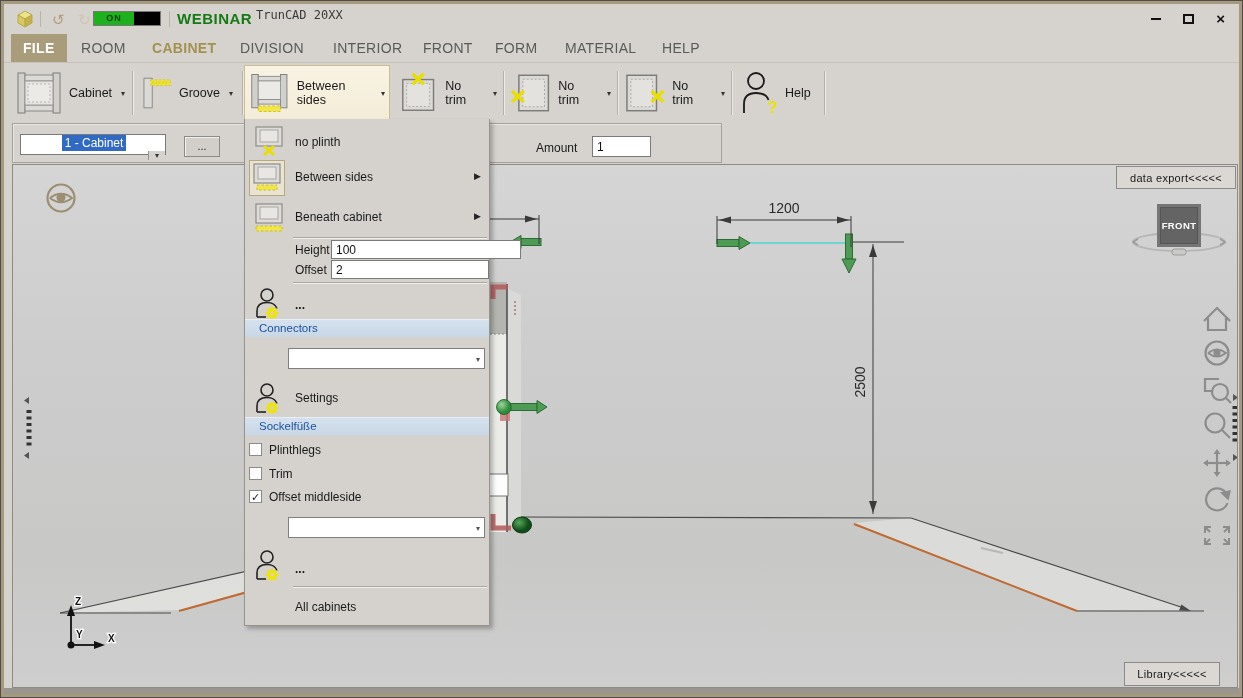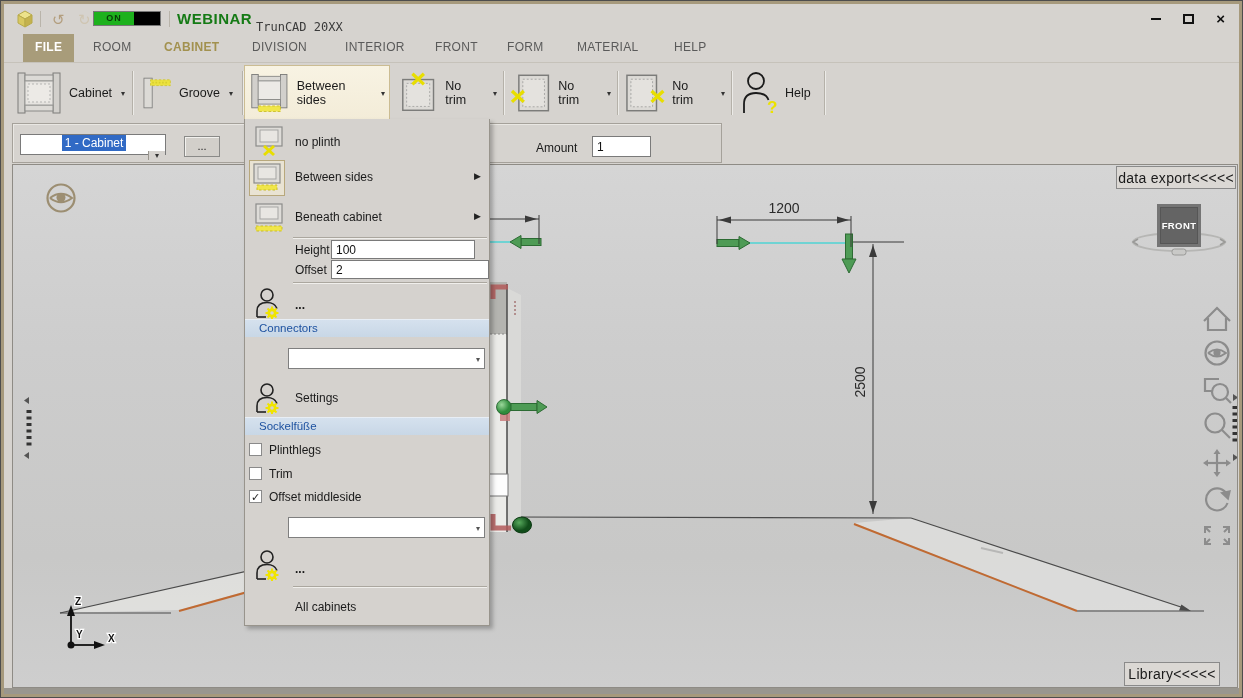--- a/index.html
+++ b/index.html
@@ -9,48 +9,48 @@
   .abs{position:absolute;}
 
   
   .titlebar{position:absolute;left:0;top:0;right:0;height:30px;}
   .tsep{position:absolute;top:7px;width:1px;height:16px;background:#b9b4aa;}
   .undo{color:#b39e7e;font-size:15px;} .redo{color:#cfc5b2;font-size:15px;}
   .ontoggle{position:absolute;left:89px;top:7px;width:68px;height:15px;border:1px solid #777;display:flex;}
   .ontoggle .on{width:40px;background:#1db11d;color:#083a08;font-size:9px;font-weight:bold;text-align:center;line-height:13px;letter-spacing:1px;}
   .ontoggle .off{flex:1;background:#000;}
   .brand{position:absolute;left:173px;top:6px;font-size:15px;font-weight:bold;color:#157a15;letter-spacing:.5px;}
-  .appname{position:absolute;left:252px;top:16px;font-family:"DejaVu Sans Mono",monospace;font-size:12px;color:#3a3a3a;}
+  .appname{position:absolute;left:252px;top:4px;font-family:"DejaVu Sans Mono",monospace;font-size:12px;color:#3a3a3a;}
   .winctl{position:absolute;top:6px;right:14px;display:flex;gap:22px;align-items:center;height:18px;}
   .minbar{display:inline-block;width:10px;height:2px;background:#111;}
   .maxbox{display:inline-block;width:11px;height:10px;border:2px solid #111;}
   .closex{font-size:15px;font-weight:bold;color:#111;line-height:10px;}
 
   
-  .menubar{position:absolute;left:12px;top:30px;right:0;height:28px;font-size:12px;color:#5a5a5a;}
+  .menubar{position:absolute;left:0;top:30px;right:0;height:28px;font-size:14px;color:#5a5a5a;}
   .mitem{position:absolute;top:6px;letter-spacing:.3px;}
   .mitem.active{top:0;height:28px;padding:6px 12px 0 12px;background:#a89c7a;color:#fff;font-weight:bold;}
   .mitem.gold{color:#a2914f;font-weight:bold;}
 
   
   .ribbon{position:absolute;left:0;top:58px;right:0;height:102px;border-top:1px solid #c6c2ba;}
   .tbtn{position:absolute;top:3px;height:54px;display:flex;align-items:center;gap:7px;padding:0 4px;color:#1a1a1a;font-size:12.5px;}
   .tbtn.active{background:linear-gradient(#f8f3e3,#f3ecd8);border:1px solid #cbbc92;}
   .caret{font-size:8px;color:#333;margin-left:2px;}
   .tdiv{position:absolute;top:8px;width:1px;height:44px;background:#b5b1a9;box-shadow:1px 0 0 #ecebe8;}
   .grouppanel{position:absolute;left:8px;top:60px;width:710px;height:40px;border:1px solid #a5a19a;box-shadow:inset 1px 1px 0 #e9e7e3;}
   .combo{position:absolute;background:#fff;border:1px solid #7a7a7a;display:flex;align-items:center;font-size:12px;flex-direction:column;}
   .combo .sel{background:#316ac5;color:#fff;padding:1px 3px;margin-left:2px;white-space:nowrap;}
   .combo .btn{margin-left:auto;width:17px;align-self:stretch;background:#d6d3cf;border-left:1px solid #9a968e;display:flex;align-items:center;justify-content:center;font-size:8px;color:#333;}
   .dots3{position:absolute;background:#d2cfca;border:1px solid #8a8a88;box-shadow:inset 1px 1px 0 #f2f1ee;font-size:11px;text-align:center;color:#222;}
   .field{background:#fff;border:1px solid #7a7a7a;font-size:12px;padding:0 4px;font-family:"Liberation Sans",sans-serif;color:#111;}
 
   
   .viewport{position:absolute;left:8px;top:160px;width:1226px;height:524px;border:1px solid #8e8b85;background:linear-gradient(180deg,#d5d5d5 0%,#cdcdcd 35%,#c8c8c7 75%,#cecece 100%);overflow:hidden;}
-  .vtab{position:absolute;background:#dbd8d4;border:1px solid #8a8a8a;font-size:14px;color:#1a1a1a;display:flex;align-items:center;justify-content:center;letter-spacing:.3px;}
+  .vtab{position:absolute;background:#dbd8d4;border:1px solid #8a8a8a;font-size:11px;color:#1a1a1a;display:flex;align-items:center;justify-content:center;letter-spacing:.3px;}
   .botstrip{position:absolute;left:0;right:0;top:684px;height:8px;background:#99968f;}
 
   
   .cubewrap{position:absolute;left:1118px;top:36px;width:96px;height:58px;}
   .cube{position:absolute;left:26px;top:3px;width:44px;height:43px;background:#646464;border:3px solid #757575;box-shadow:inset 0 0 0 1px #565656;color:#fff;font-size:9.5px;font-weight:bold;display:flex;align-items:center;justify-content:center;letter-spacing:.4px;}
 
   
   .dmenu{position:absolute;left:240px;top:115px;width:246px;height:507px;background:#d5d2ce;border:1px solid #98948c;border-top:none;box-shadow:3px 3px 4px rgba(0,0,0,.25);z-index:50;font-size:12px;color:#1a1a1a;}
   .mlabel{position:absolute;left:50px;white-space:nowrap;}
   .subarr{position:absolute;right:8px;font-size:9px;color:#222;}
@@ -406,21 +406,21 @@
         <rect x="7" y="4" width="18" height="12" fill="#e8e6e2" stroke="#a5a5a3"></rect>
         <rect x="3" y="23" width="26" height="5" fill="#f0e64a" stroke="#c9bd2c" stroke-dasharray="2.5,2"></rect>
       </svg>
       <span class="mlabel" style="top:91px">Beneath cabinet</span>
       <span class="subarr" style="top:92px">▶</span>
     </div>
 
     <div class="msep" style="top:118px"></div>
 
     <span class="abs" style="left:50px;top:124px">Height</span>
-    <input class="field abs" style="left: 86px; top: 121px; width: 144px; height: 19px;" value="100">
+    <input class="field abs" style="left: 86px; top: 121px; width: 190px; height: 19px;" value="100">
     <span class="abs" style="left:50px;top:144px">Offset</span>
     <input class="field abs" style="left: 86px; top: 141px; width: 158px; height: 19px;" value="2">
 
     <div class="msep" style="top:163px"></div>
 
     <div>
       <svg class="abs" style="left:9px;top:168px" width="28" height="32" viewBox="0 0 28 32">
         <circle cx="13" cy="8" r="6" fill="none" stroke="#222" stroke-width="1.6"></circle>
         <path d="M3,30 L3,24 C3,18 7,15.5 13,15.5 C17.5,15.5 21.5,17.5 23,21.5" fill="none" stroke="#222" stroke-width="1.6"></path>
         <line x1="3" y1="30" x2="12" y2="30" stroke="#222" stroke-width="1.6"></line>

